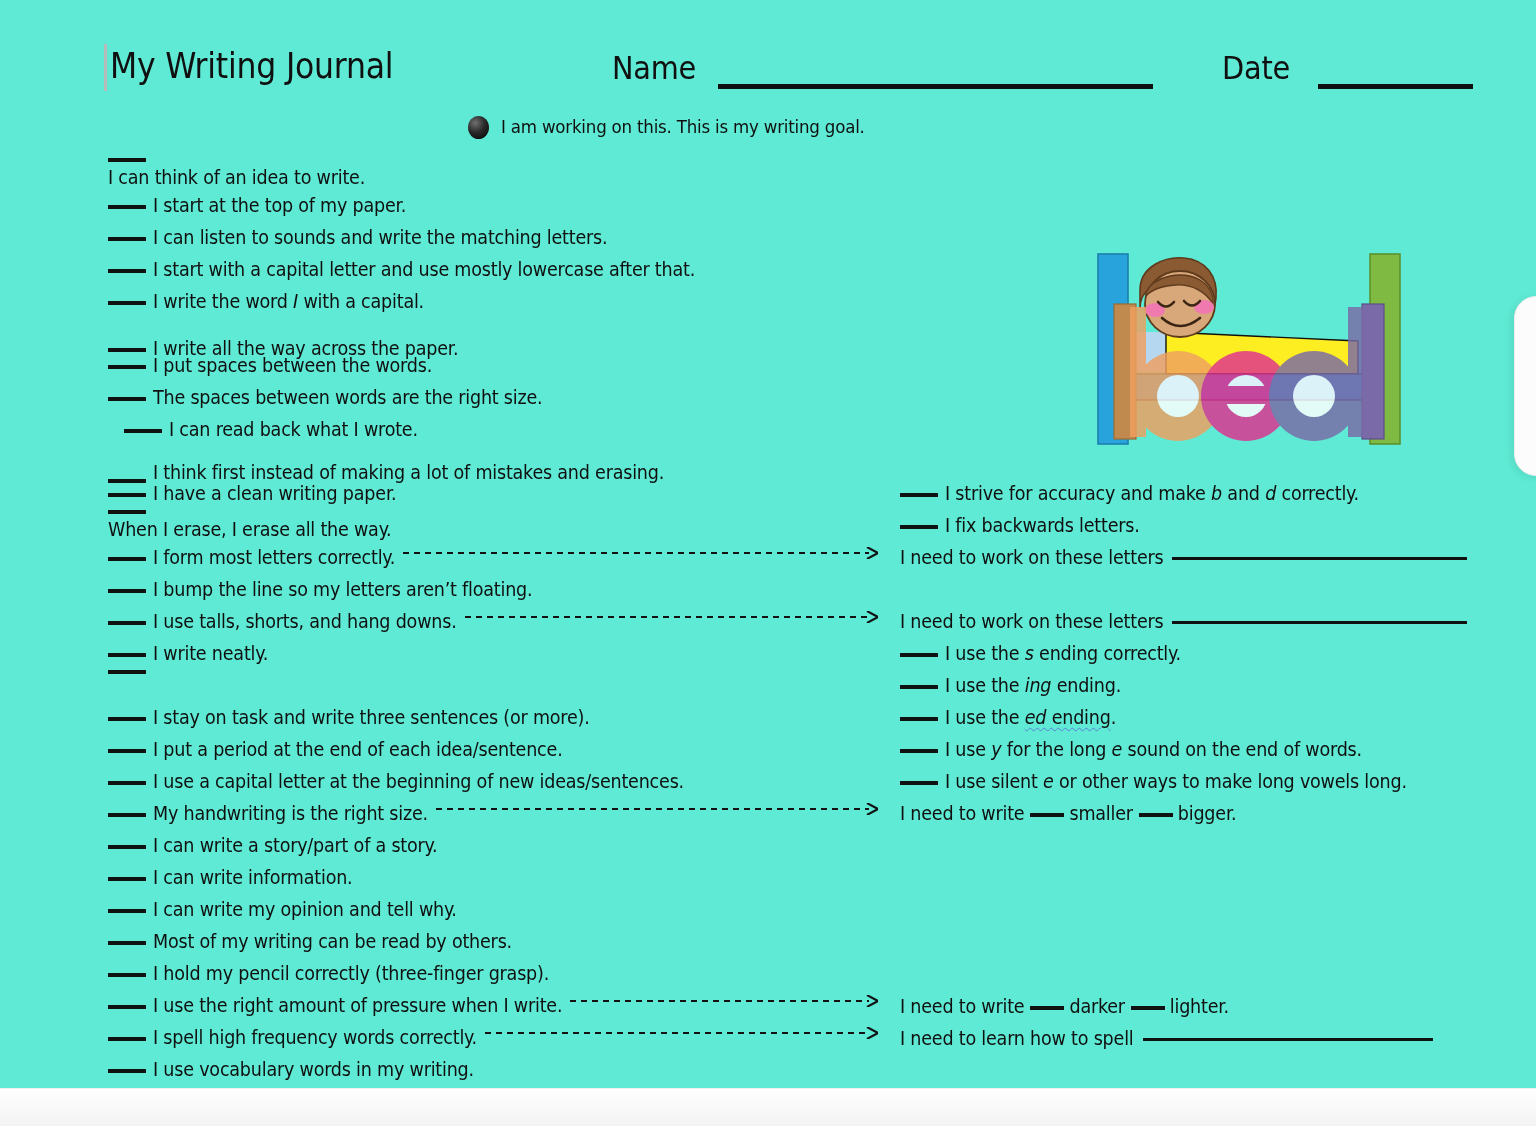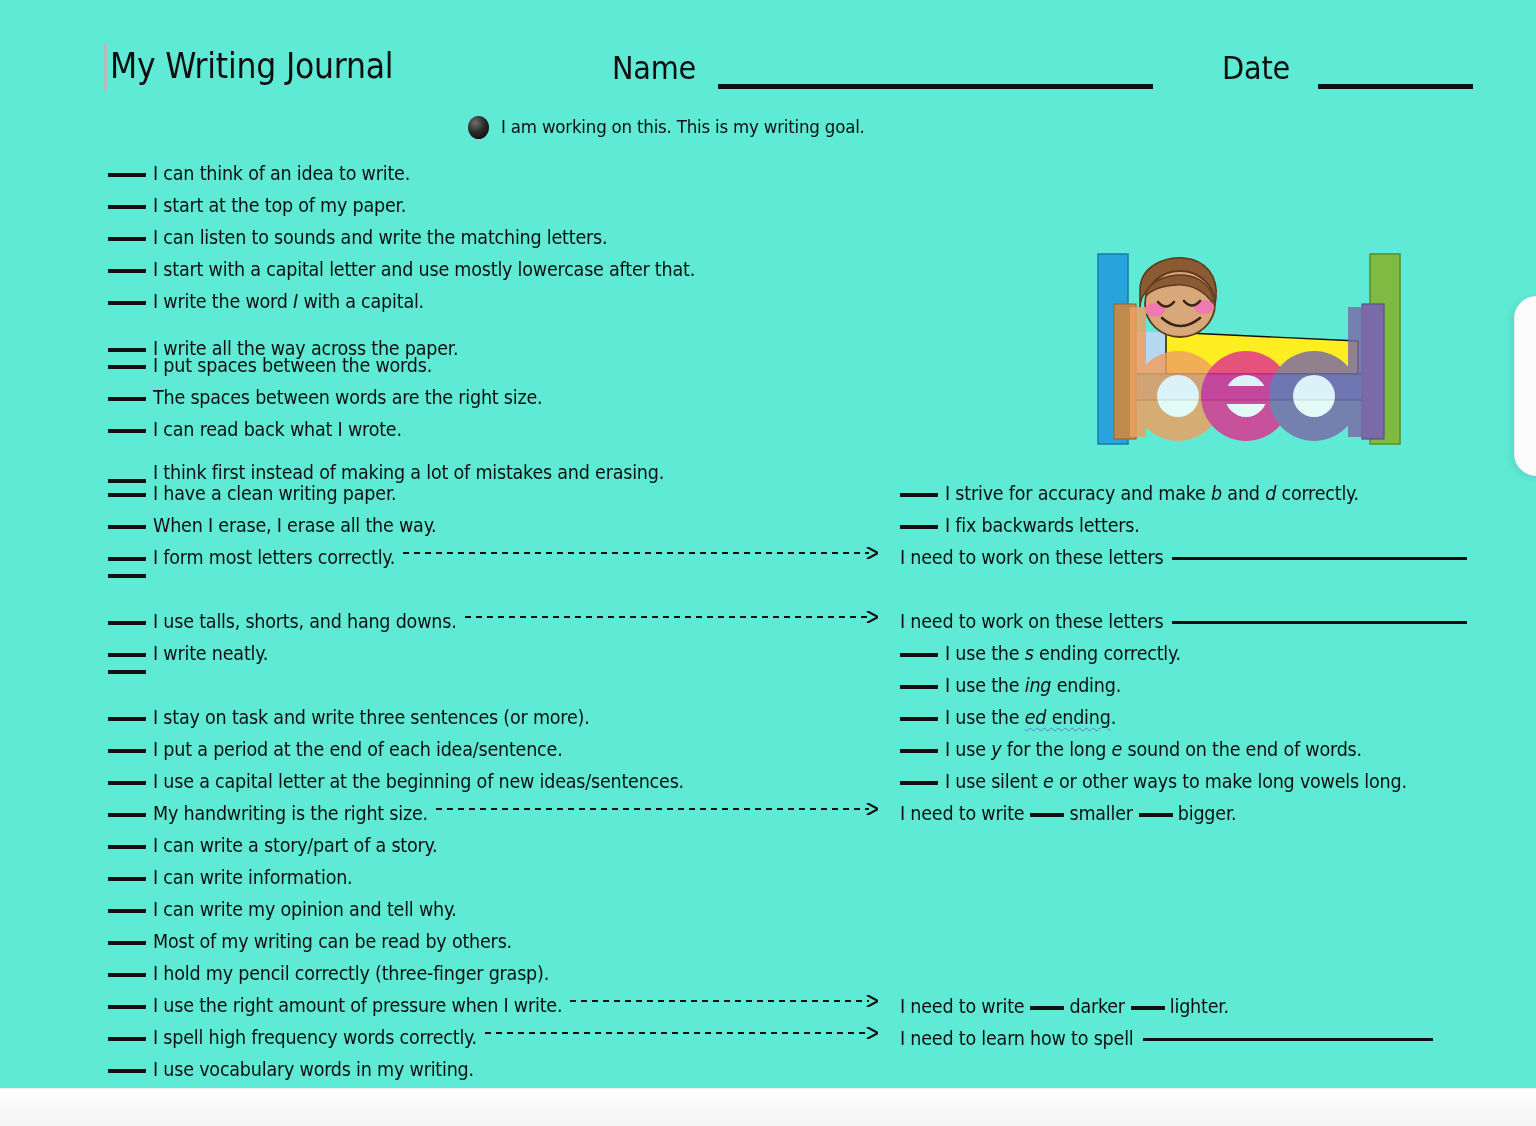--- a/index.html
+++ b/index.html
@@ -242,21 +242,21 @@
         <rect x="108" y="134" width="84" height="18" fill="#e0308f"></rect>
 
         <circle cx="218" cy="144" r="45" fill="#7a6aa8"></circle>
         <circle cx="218" cy="144" r="21" fill="#ffffff"></circle>
         <rect x="252" y="55" width="16" height="130" fill="#7a6aa8"></rect>
       </g>
     </svg>
   </div>
 
   <div id="left-col">
-      <div class="row" style="left: 108px; top: 161px;">
+      <div class="row" style="left: 108px; top: 161px; flex-direction: column;">
         <span class="blank"></span>
         <span class="item-text hand">I can think of an idea to write.</span>
       </div>
       <div class="row" style="left: 108px; top: 193px;">
         <span class="blank"></span>
         <span class="item-text hand">I start at the top of my paper.</span>
       </div>
       <div class="row" style="left: 108px; top: 225px;">
         <span class="blank"></span>
         <span class="item-text hand">I can listen to sounds and write the matching letters.</span>
@@ -274,46 +274,47 @@
         <span class="item-text hand">I write all the way across the paper.</span>
       </div>
       <div class="row" style="left: 108px; top: 353px;">
         <span class="blank"></span>
         <span class="item-text hand">I put spaces between the words.</span>
       </div>
       <div class="row" style="left: 108px; top: 385px;">
         <span class="blank"></span>
         <span class="item-text hand">The spaces between words are the right size.</span>
       </div>
-      <div class="row" style="left: 108px; top: 417px; justify-content: flex-end;">
+      <div class="row" style="left: 124px; top: 417px; justify-content: flex-end;">
         <span class="blank"></span>
         <span class="item-text hand">I can read back what I wrote.</span>
       </div>
       <div class="row" style="left: 108px; top: 460px; align-items: flex-end;">
         <span class="blank"></span>
         <span class="item-text hand">I think first instead of making a lot of mistakes and erasing.</span>
       </div>
       <div class="row" style="left: 108px; top: 481px;">
         <span class="blank"></span>
         <span class="item-text hand">I have a clean writing paper.</span>
       </div>
-      <div class="row" style="left: 108px; top: 513px;">
+      <div class="row" style="left: 108px; top: 513px; flex-direction: column;">
         <span class="blank"></span>
         <span class="item-text hand">When I erase, I erase all the way.</span>
       </div>
       <div class="row" style="left: 108px; top: 545px;">
         <span class="blank"></span>
         <span class="item-text hand">I form most letters correctly.</span>
         <svg width="475" height="12" viewBox="0 0 475 12" class="arrow">
           <line x1="0" y1="6" x2="466" y2="6" stroke="#111" stroke-width="2" stroke-dasharray="6 5"></line>
           <path d="M464 0 L475 6 L464 12" fill="none" stroke="#111" stroke-width="2"></path>
         </svg>
       </div>
       <div class="row" style="left: 108px; top: 577px;">
         <span class="blank"></span>
+        <span class="item-text hand">I bump the line so my letters aren’t floating.</span>
       </div>
       <div class="row" style="left: 108px; top: 609px;">
         <span class="blank"></span>
         <span class="item-text hand">I use talls, shorts, and hang downs.</span>
         <svg width="413" height="12" viewBox="0 0 413 12" class="arrow">
           <line x1="0" y1="6" x2="404" y2="6" stroke="#111" stroke-width="2" stroke-dasharray="6 5"></line>
           <path d="M402 0 L413 6 L402 12" fill="none" stroke="#111" stroke-width="2"></path>
         </svg>
       </div>
       <div class="row" style="left: 108px; top: 641px;">

